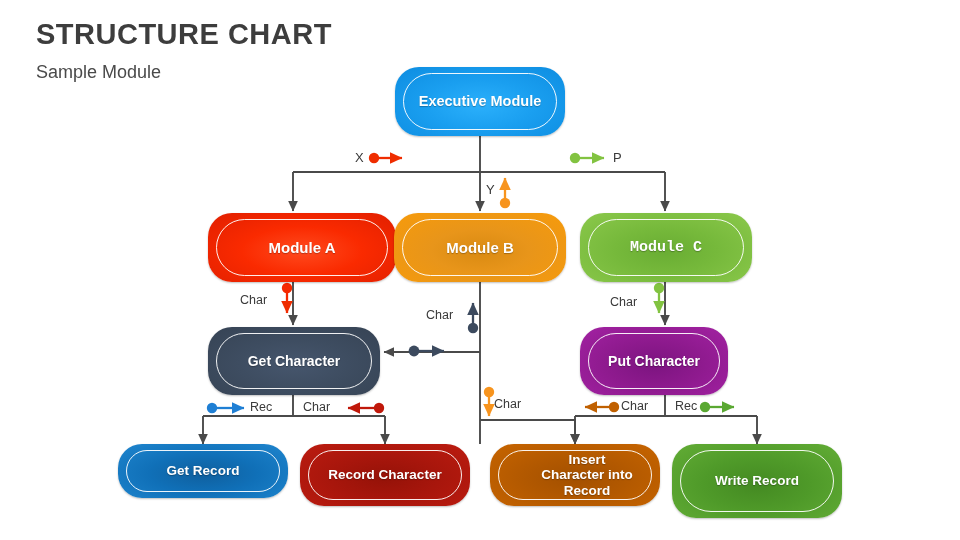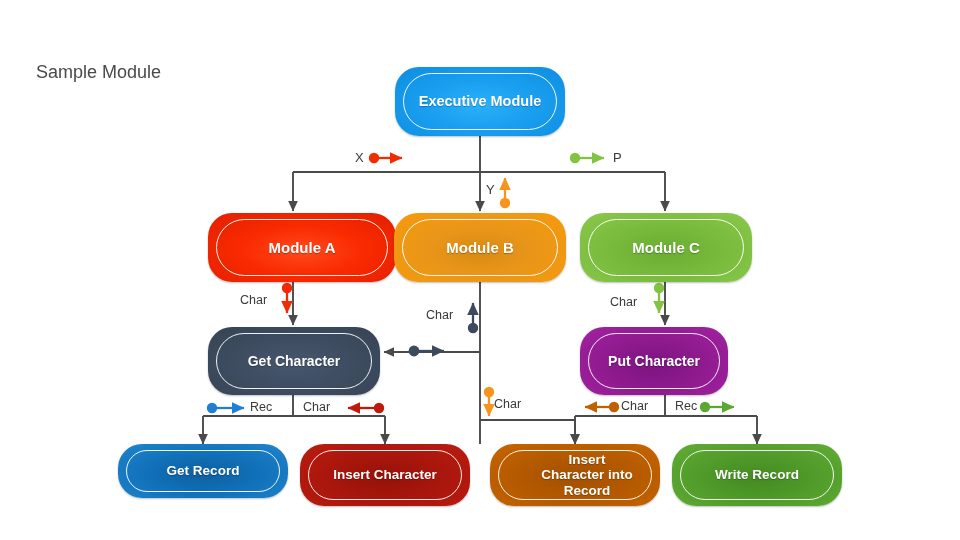--- a/index.html
+++ b/index.html
@@ -84,20 +84,21 @@
     white-space: nowrap;
     user-select: none;
   }
   .flowlabel.sm { font-size: 12.5px; }
 </style>
 </head>
 <body>
 
 <div id="root">
 
+  <div class="title">STRUCTURE CHART</div>
   <div class="subtitle">Sample Module</div>
 
   <svg id="wires" viewBox="0 0 960 540">
     <defs>
       <marker id="ah-gray" markerWidth="7" markerHeight="7" refX="5.4" refY="3" orient="auto">
         <path d="M0,0.4 L5.6,3 L0,5.6 z" fill="#4a4a4a"></path>
       </marker>
       <marker id="ah-red" markerWidth="7" markerHeight="7" refX="5.4" refY="3" orient="auto">
         <path d="M0,0.4 L5.6,3 L0,5.6 z" fill="#ef2d00"></path>
       </marker>
@@ -243,21 +244,21 @@
   </div>
 
   <div class="node" style="left:394px; top:213px; width:172px; height:69px;
               background: radial-gradient(ellipse at 50% 55%, #d98a12 0%, #e8951a 40%, #f79b0b 100%); text-decoration: underline;">
     <div class="inner">
       <div class="lbl" style="font-size:15px;">Module B</div>
     </div>
   </div>
 
   <div class="node" style="left:580px; top:213px; width:172px; height:69px;
-              background: radial-gradient(ellipse at 50% 55%, #69ad33 0%, #76b93b 42%, #8cc94c 100%);">
+              background: radial-gradient(ellipse at 50% 55%, #69ad33 0%, #76b93b 42%, #8cc94c 100%); font-family: Liberation Mono, monospace;">
     <div class="inner">
       <div class="lbl" style="font-size:15px;">Module C</div>
     </div>
   </div>
 
   <div class="node" style="left:208px; top:327px; width:172px; height:68px;
               background: radial-gradient(ellipse at 50% 55%, #46566d 0%, #3e4d61 45%, #364354 100%);">
     <div class="inner">
       <div class="lbl" style="font-size:14px;">Get Character</div>
     </div>
@@ -273,31 +274,31 @@
   <div class="node" style="left:118px; top:444px; width:170px; height:54px;
               background: radial-gradient(ellipse at 50% 55%, #0f5f9e 0%, #1070b8 45%, #1f86cf 100%);">
     <div class="inner">
       <div class="lbl" style="font-size:13.5px;">Get Record</div>
     </div>
   </div>
 
   <div class="node" style="left:300px; top:444px; width:170px; height:62px;
               background: radial-gradient(ellipse at 50% 55%, #951208 0%, #a8160c 45%, #bd1c10 100%);">
     <div class="inner">
-      <div class="lbl" style="font-size:13.5px;">Insert Character</div>
+      <div class="lbl" style="font-size:13.5px;">Record Character</div>
     </div>
   </div>
 
   <div class="node" style="left:490px; top:444px; width:170px; height:62px;
               background: radial-gradient(ellipse at 50% 55%, #a35000 0%, #b35900 45%, #c86500 100%);">
     <div class="inner">
       <div class="lbl" style="font-size:13.5px; padding:0 18px;margin-left:24px;">Insert Character into Record</div>
     </div>
   </div>
 
-  <div class="node" style="left:672px; top:444px; width:170px; height:62px;
+  <div class="node" style="left:672px; top:444px; width:170px; height:74px;
               background: radial-gradient(ellipse at 50% 55%, #448a22 0%, #4f9a29 45%, #63ad36 100%);">
     <div class="inner">
       <div class="lbl" style="font-size:13.5px;">Write Record</div>
     </div>
   </div>
 
 </div>
 
 </body></html>

